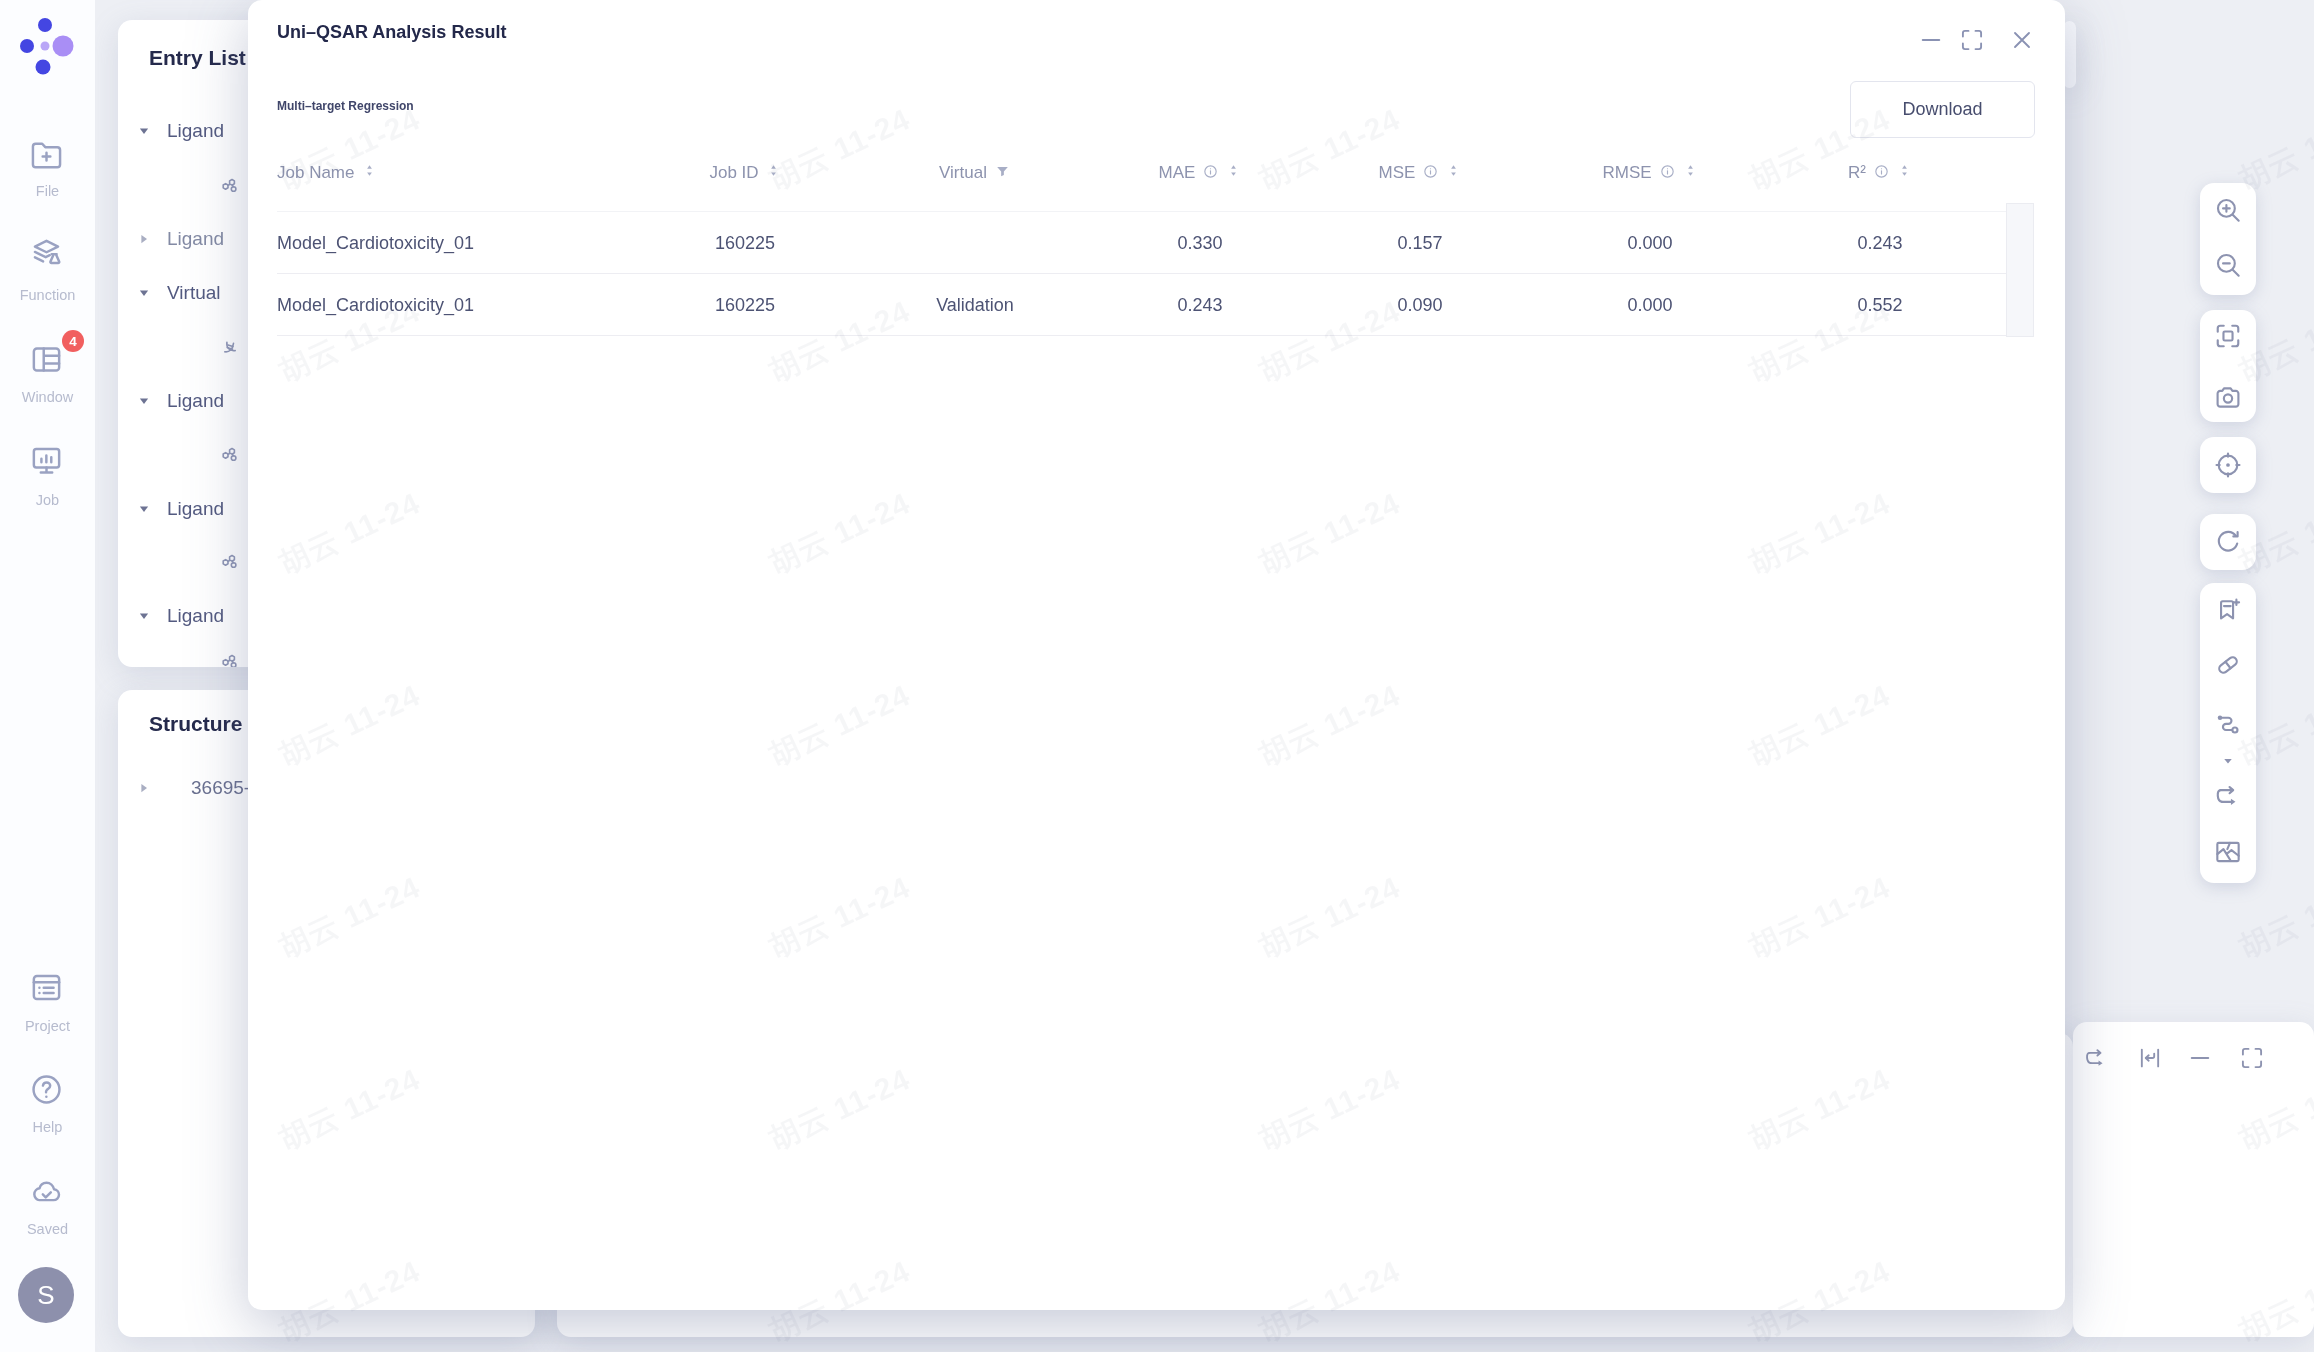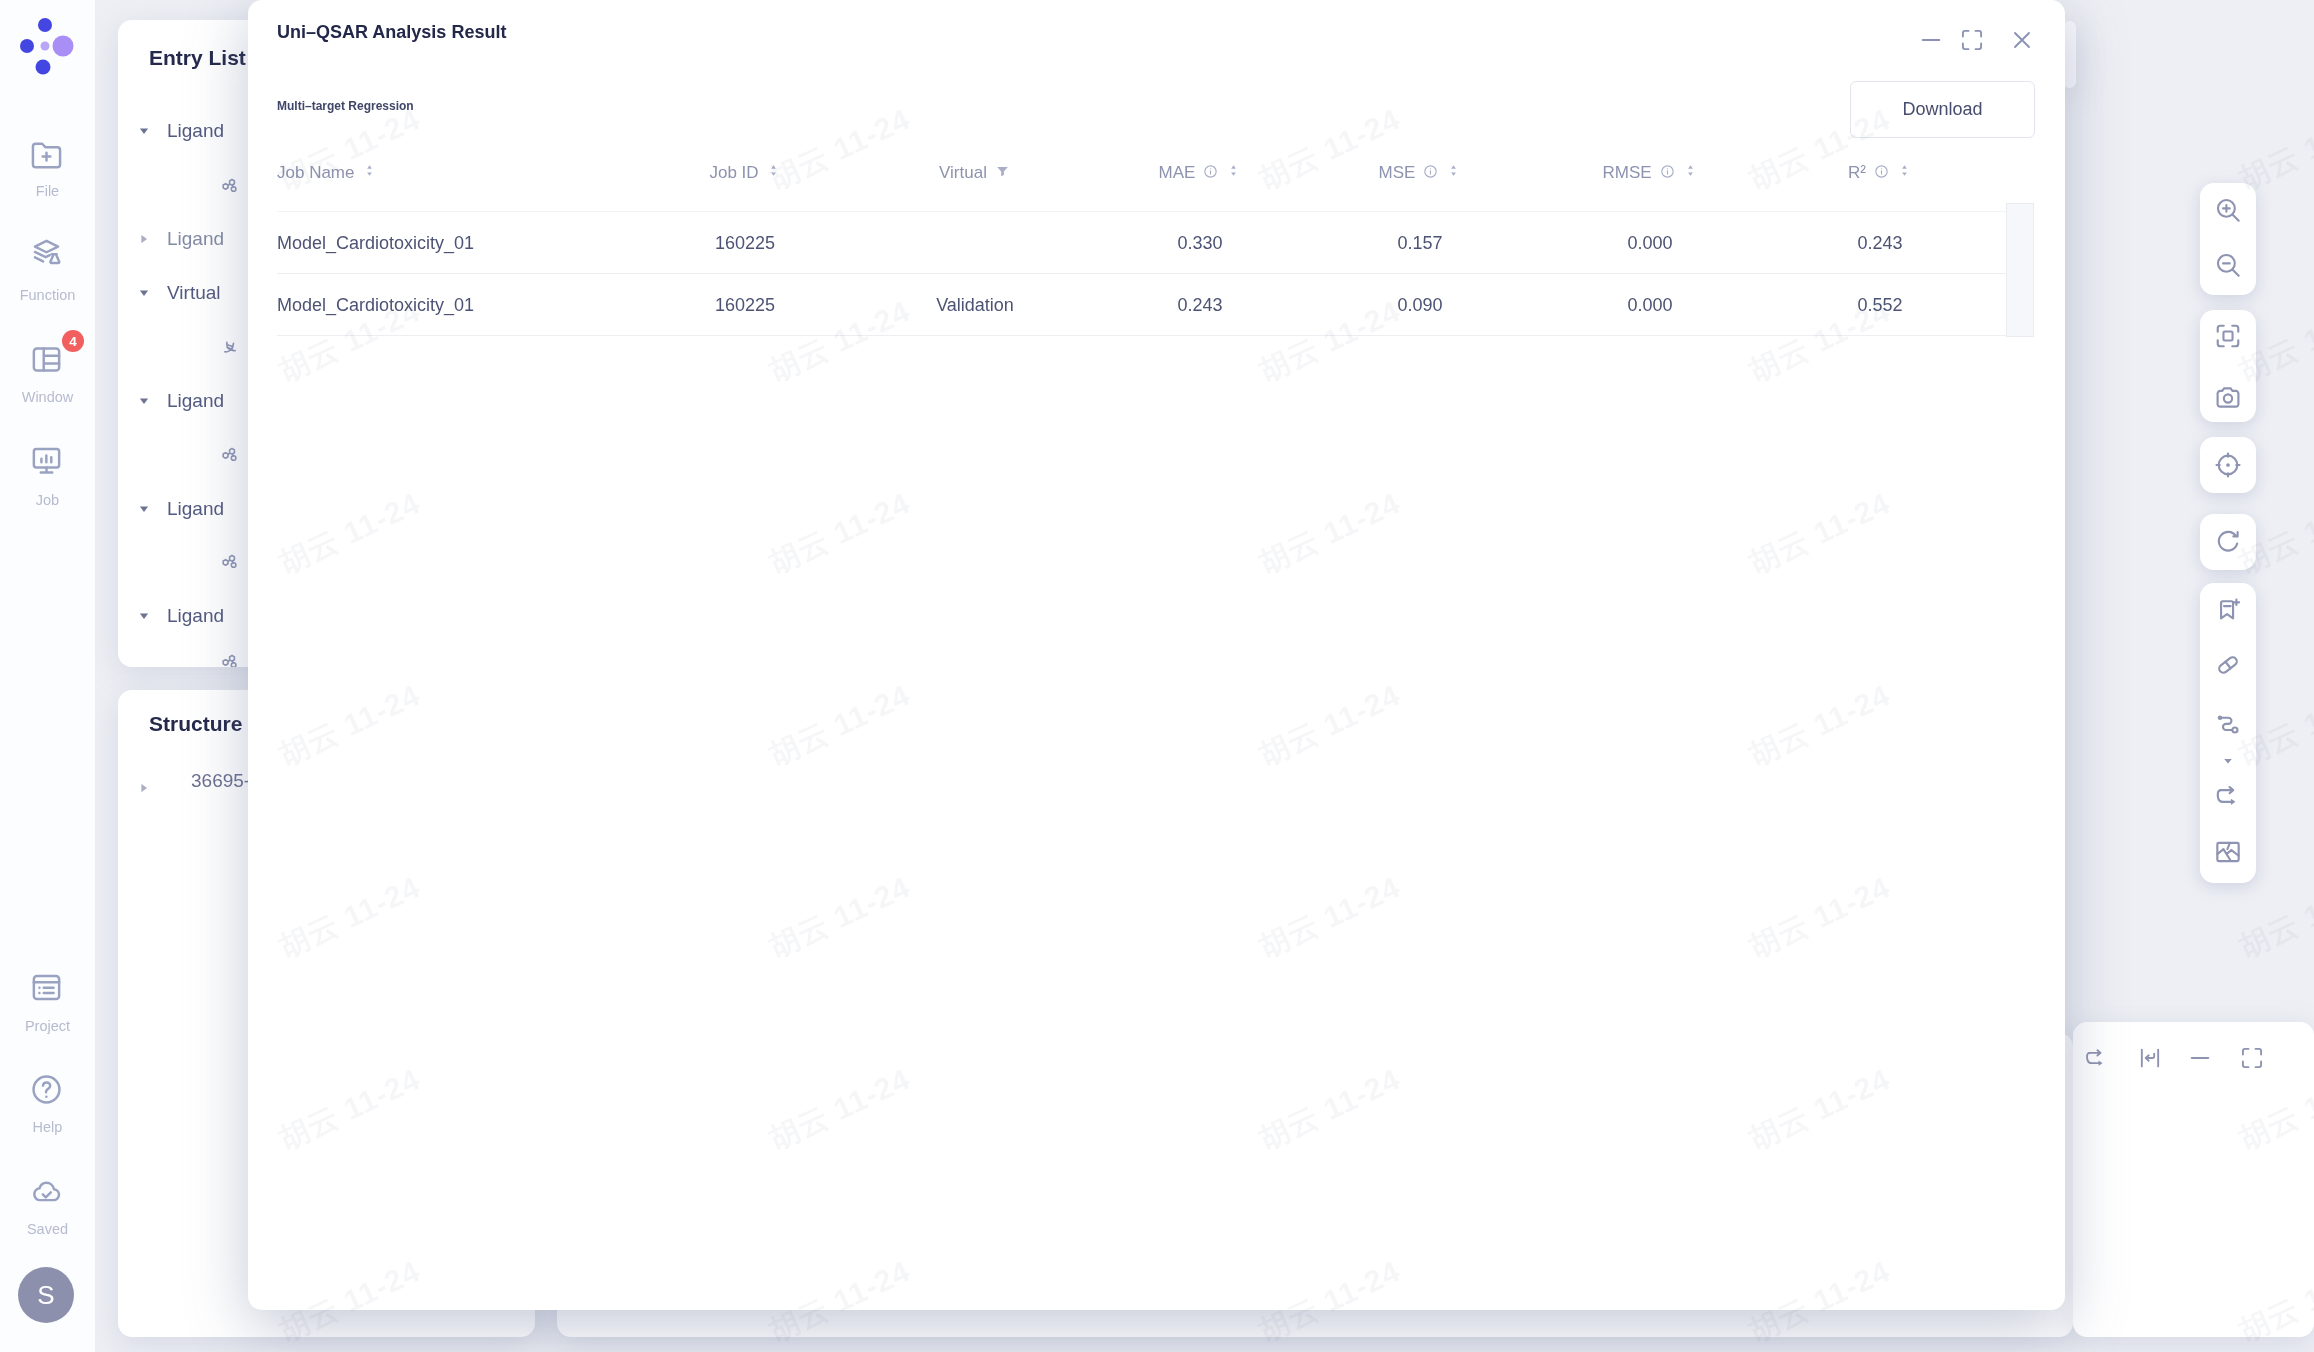--- a/index.html
+++ b/index.html
@@ -146,21 +146,21 @@
     </span>
 </div>
 
 <div class="card" style="left:118px;top:690px;width:417px;height:647px;overflow:hidden">
   <div class="panel-title" style="top:22px">Structure</div>
   <span class="ibox" style="left:17px;top:89px;width:18px;height:18px;color:#a9aec2">
       <svg viewBox="0 0 24 24" fill="none" stroke="currentColor" stroke-width="1.6" stroke-linecap="round" stroke-linejoin="round" style="width:100%;height:100%">
         <path d="M8.5 6.5v11L16 12z" fill="currentColor" stroke="none"></path>
       </svg>
     </span>
-  <div style="position:absolute;left:73px;top:80px;height:36px;display:flex;align-items:flex-start">
+  <div style="position:absolute;left:73px;top:80px;height:36px;display:flex;align-items:center">
     <span class="tree-label" style="color:#6a7090">36695-</span>
   </div>
 </div>
 
 <div class="card" style="left:557px;top:1033px;width:1516px;height:304px;z-index:4"></div>
 
 <div class="card" style="left:2073px;top:1022px;width:241px;height:315px;z-index:5">
   <span class="ibox br-icon" style="left:9px">
       <svg viewBox="0 0 24 24" fill="none" stroke="currentColor" stroke-width="1.6" stroke-linecap="round" stroke-linejoin="round" style="width:100%;height:100%">
         <path d="M6.3 7.6h9.2M13.2 5.3l2.7 2.3-2.7 2.3"></path>

